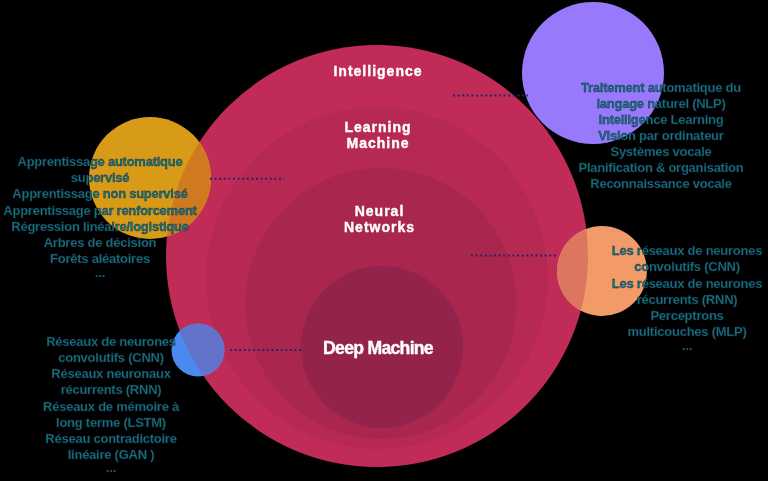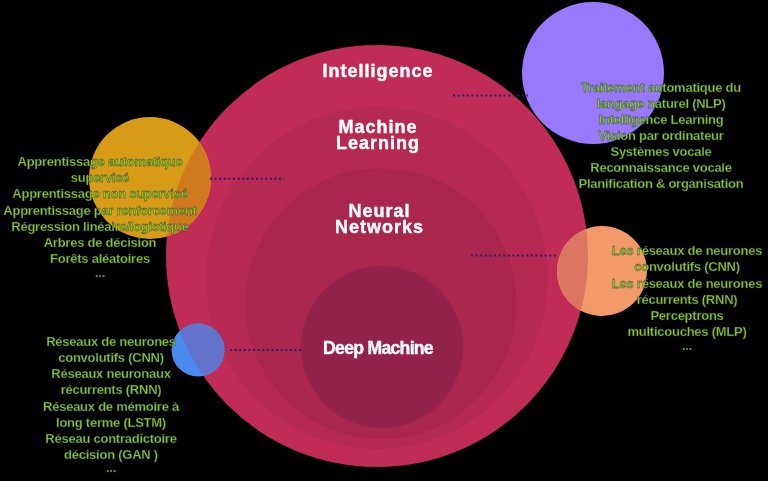--- a/index.html
+++ b/index.html
@@ -9,28 +9,28 @@
     width: 768px; height: 481px;
     background: #000000;
     font-family: "Liberation Sans", sans-serif;
   }
   #diagram-svg { position: absolute; left: 0; top: 0; }
   .txt { position: absolute; text-align: center; }
   .line { white-space: nowrap; }
   .center-label {
     color: #ffffff;
     font-weight: 700;
-    font-size: 18px;
+    font-size: 14px;
     line-height: 16.3px;
     letter-spacing: 1px;
     -webkit-text-stroke: 0.4px #ffffff;
   }
   #label-deep-learning { font-size: 17.6px; line-height: 18.4px; letter-spacing: -0.7px; }
   .sat-block {
-    color: #84cc16;
+    color: #0f766e;
     font-weight: 700;
     font-size: 13px;
     line-height: 16.3px;
     letter-spacing: -0.25px;
     -webkit-text-stroke: 0.3px #201C5A;
   }
   .ellipsis-line { transform: translateY(-3px); }
 </style>
 </head>
 <body>
@@ -69,22 +69,22 @@
     <line x1="453" y1="95.5" x2="528" y2="95.5" stroke-width="2" stroke-dasharray="2 2.6" stroke="#2B2363"></line>
     <line x1="210" y1="178.8" x2="284" y2="178.8" stroke-width="2" stroke-dasharray="2 2.6" stroke="#2B2363"></line>
     <line x1="471" y1="255.5" x2="557" y2="255.5" stroke-width="2" stroke-dasharray="2 2.6" stroke="#2B2363"></line>
     <line x1="230" y1="350" x2="301" y2="350" stroke-width="2" stroke-dasharray="2 2.6" stroke="#2B2363"></line>
   </svg>
 
   <div class="txt center-label" id="label-ai" style="left: 278px; top: 63px; width: 200px;">
     <div class="line">Intelligence</div>
   </div>
   <div class="txt center-label" id="label-ml" style="left: 278px; top: 118.5px; width: 200px;">
+    <div class="line">Learning</div>
     <div class="line">Machine</div>
-    <div class="line">Learning</div>
   </div>
   <div class="txt center-label" id="label-nn" style="left: 279.5px; top: 203px; width: 200px;">
     <div class="line">Neural</div>
     <div class="line">Networks</div>
   </div>
   <div class="txt center-label" id="label-deep-learning" style="left: 278px; top: 339px; width: 200px;">
     <div class="line">Deep Machine</div>
   </div>
 
   <div class="txt sat-block" id="block-ml-methods" style="left: -10px; top: 153.7px; width: 220px;">
@@ -97,39 +97,39 @@
     <div class="line">Forêts aléatoires</div>
     <div class="line ellipsis-line">...</div>
   </div>
 
   <div class="txt sat-block" id="block-ai-applications" style="left: 561px; top: 80.2px; width: 200px; line-height: 16px;">
     <div class="line">Traitement automatique du</div>
     <div class="line">langage naturel (NLP)</div>
     <div class="line">Intelligence Learning</div>
     <div class="line">Vision par ordinateur</div>
     <div class="line">Systèmes vocale</div>
+    <div class="line">Planification &amp; organisation</div>
     <div class="line">Reconnaissance vocale</div>
-    <div class="line">Planification &amp; organisation</div>
   </div>
 
   <div class="txt sat-block" id="block-nn-types" style="left: 597px; top: 243px; width: 180px;">
     <div class="line">Les réseaux de neurones</div>
     <div class="line">convolutifs (CNN)</div>
     <div class="line">Les réseaux de neurones</div>
     <div class="line">récurrents (RNN)</div>
     <div class="line">Perceptrons</div>
     <div class="line">multicouches (MLP)</div>
     <div class="line ellipsis-line">...</div>
   </div>
 
   <div class="txt sat-block" id="block-dl-types" style="left: 11px; top: 334px; width: 200px; line-height: 16.15px;">
     <div class="line">Réseaux de neurones</div>
     <div class="line">convolutifs (CNN)</div>
     <div class="line">Réseaux neuronaux</div>
     <div class="line">récurrents (RNN)</div>
     <div class="line">Réseaux de mémoire à</div>
     <div class="line">long terme (LSTM)</div>
     <div class="line">Réseau contradictoire</div>
-    <div class="line">décision (GAN )</div>
+    <div class="line">linéaire (GAN )</div>
     <div class="line ellipsis-line">...</div>
   </div>
 
 </div>
 
 </body></html>

